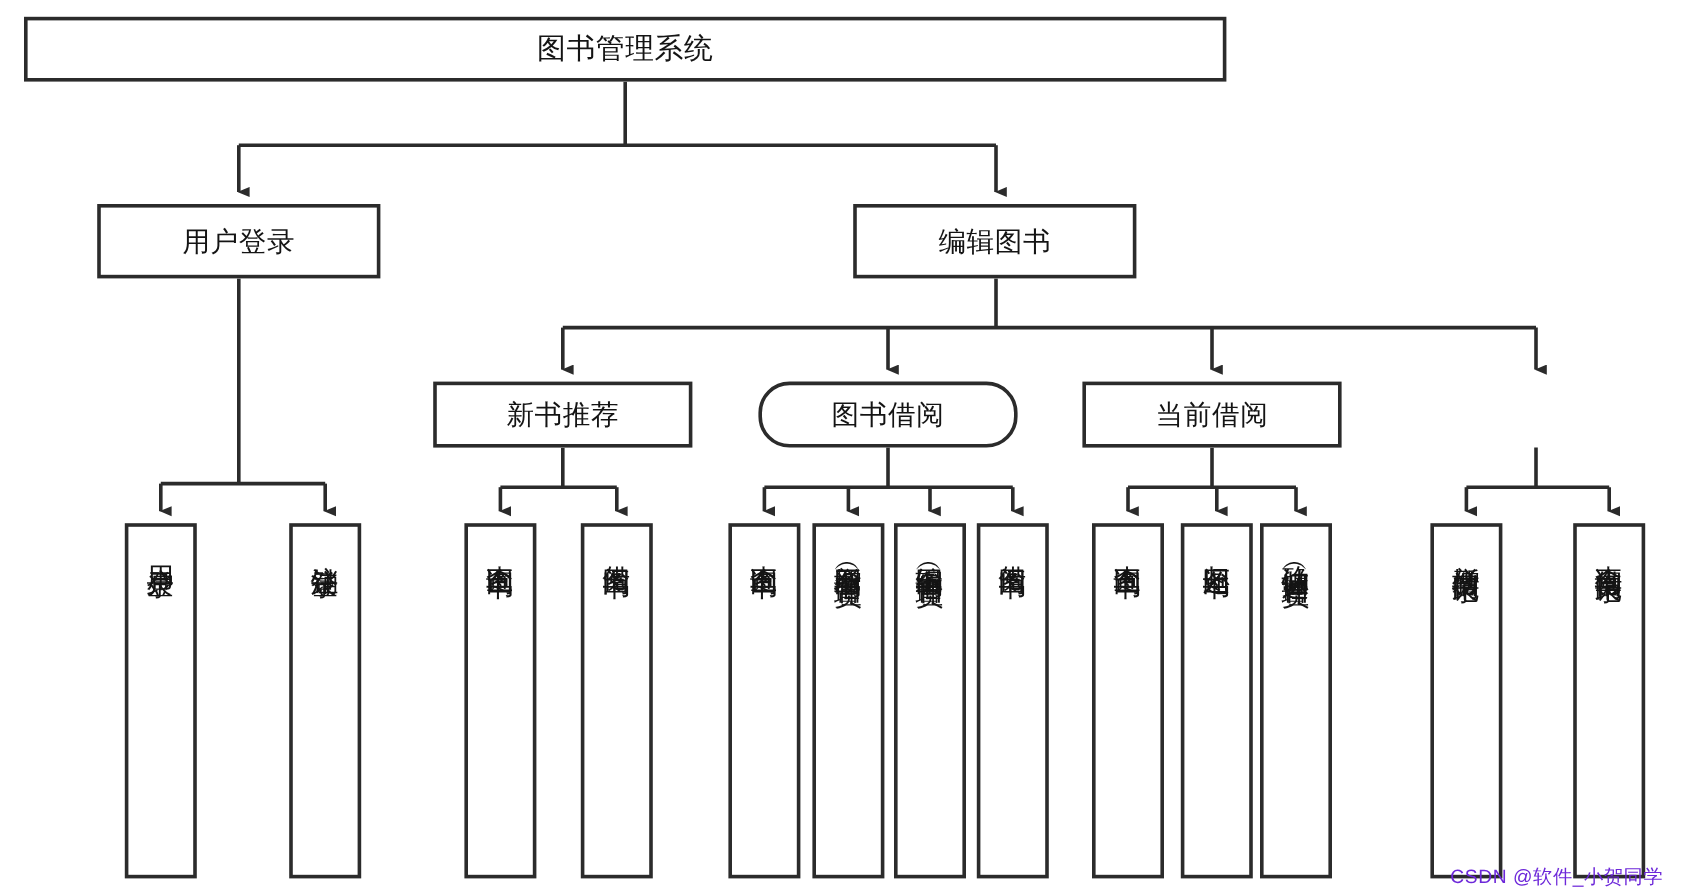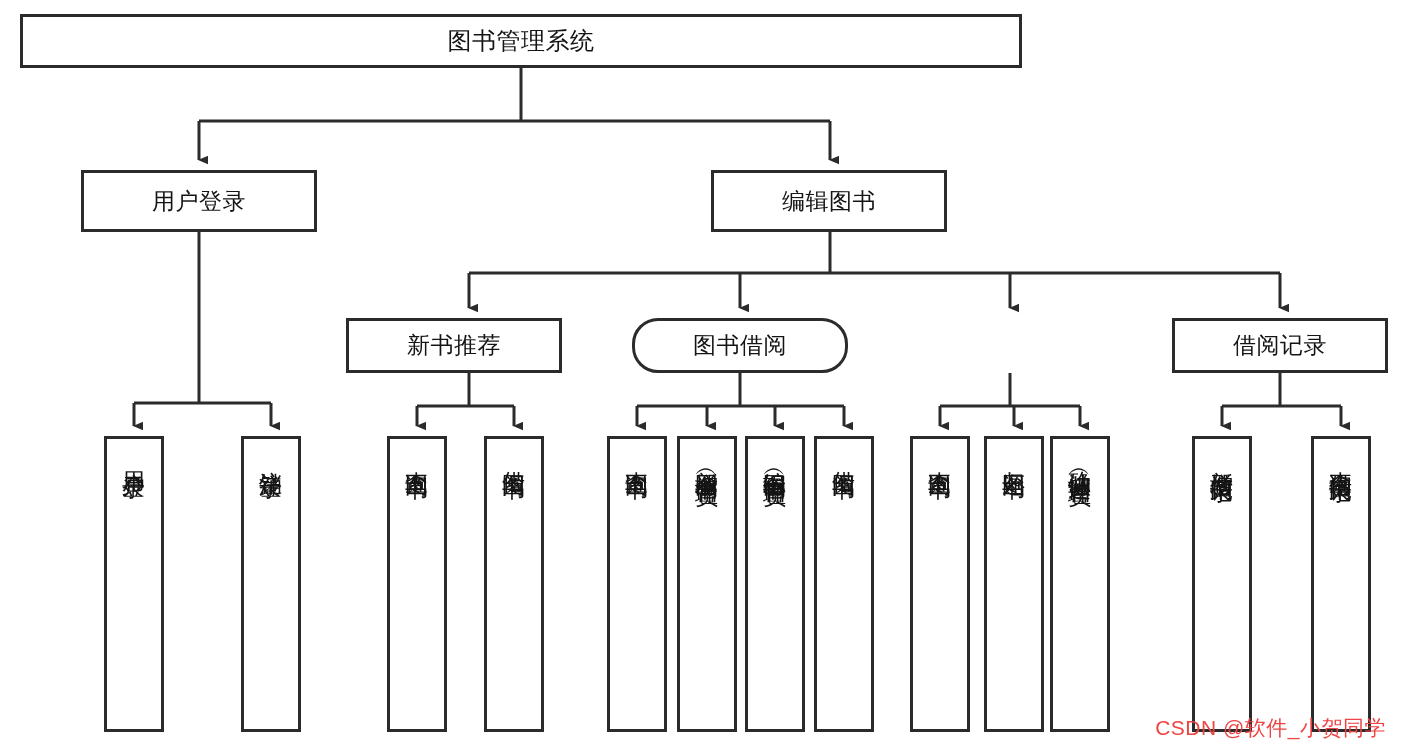--- a/index.html
+++ b/index.html
@@ -57,22 +57,22 @@
     line-height: 1.22;
     letter-spacing: 2px;
     white-space: normal;
     max-height: 100%;
   }
   .node.root .label { font-size: 24px; }
   #watermark {
     position: absolute;
     right: 12px;
     bottom: 5px;
-    font-size: 21px;
-    color: #ef4444;
+    font-size: 16px;
+    color: #6d28d9;
     letter-spacing: 0.5px;
     z-index: 5;
     white-space: nowrap;
     user-select: none;
   }
 </style>
 </head>
 <body>
 
 <div id="canvas">
@@ -131,28 +131,28 @@
     <span class="label">图书管理系统</span>
   </div>
 
   <div class="node" style="left: 81px; top: 170px; width: 236px; height: 62px;">
     <span class="label">用户登录</span>
   </div>
   <div class="node" style="left: 711px; top: 170px; width: 236px; height: 62px;">
     <span class="label">编辑图书</span>
   </div>
 
-  <div class="node" style="left: 346px; top: 318px; width: 216px; height: 55px;">
+  <div class="node" style="left: 361px; top: 318px; width: 216px; height: 55px;">
     <span class="label">新书推荐</span>
   </div>
   <div class="node" style="left: 632px; top: 318px; width: 216px; height: 55px; border-radius: 26px;">
     <span class="label">图书借阅</span>
   </div>
-  <div class="node" style="left: 1172px; top: 318px; width: 216px; height: 55px;">
-    <span class="label">借阅记录</span>
+  <div class="node" style="left: 902px; top: 318px; width: 216px; height: 55px;">
+    <span class="label">当前借阅</span>
   </div>
 
   <div class="node vertical" style="left: 104px; top: 436px; width: 60px; height: 296px;">
     <span class="label">用户登录</span>
   </div>
   <div class="node vertical" style="left: 241px; top: 436px; width: 60px; height: 296px;">
     <span class="label">注销登录</span>
   </div>
   <div class="node vertical" style="left: 387px; top: 436px; width: 60px; height: 296px;">
     <span class="label">查询图书</span>

